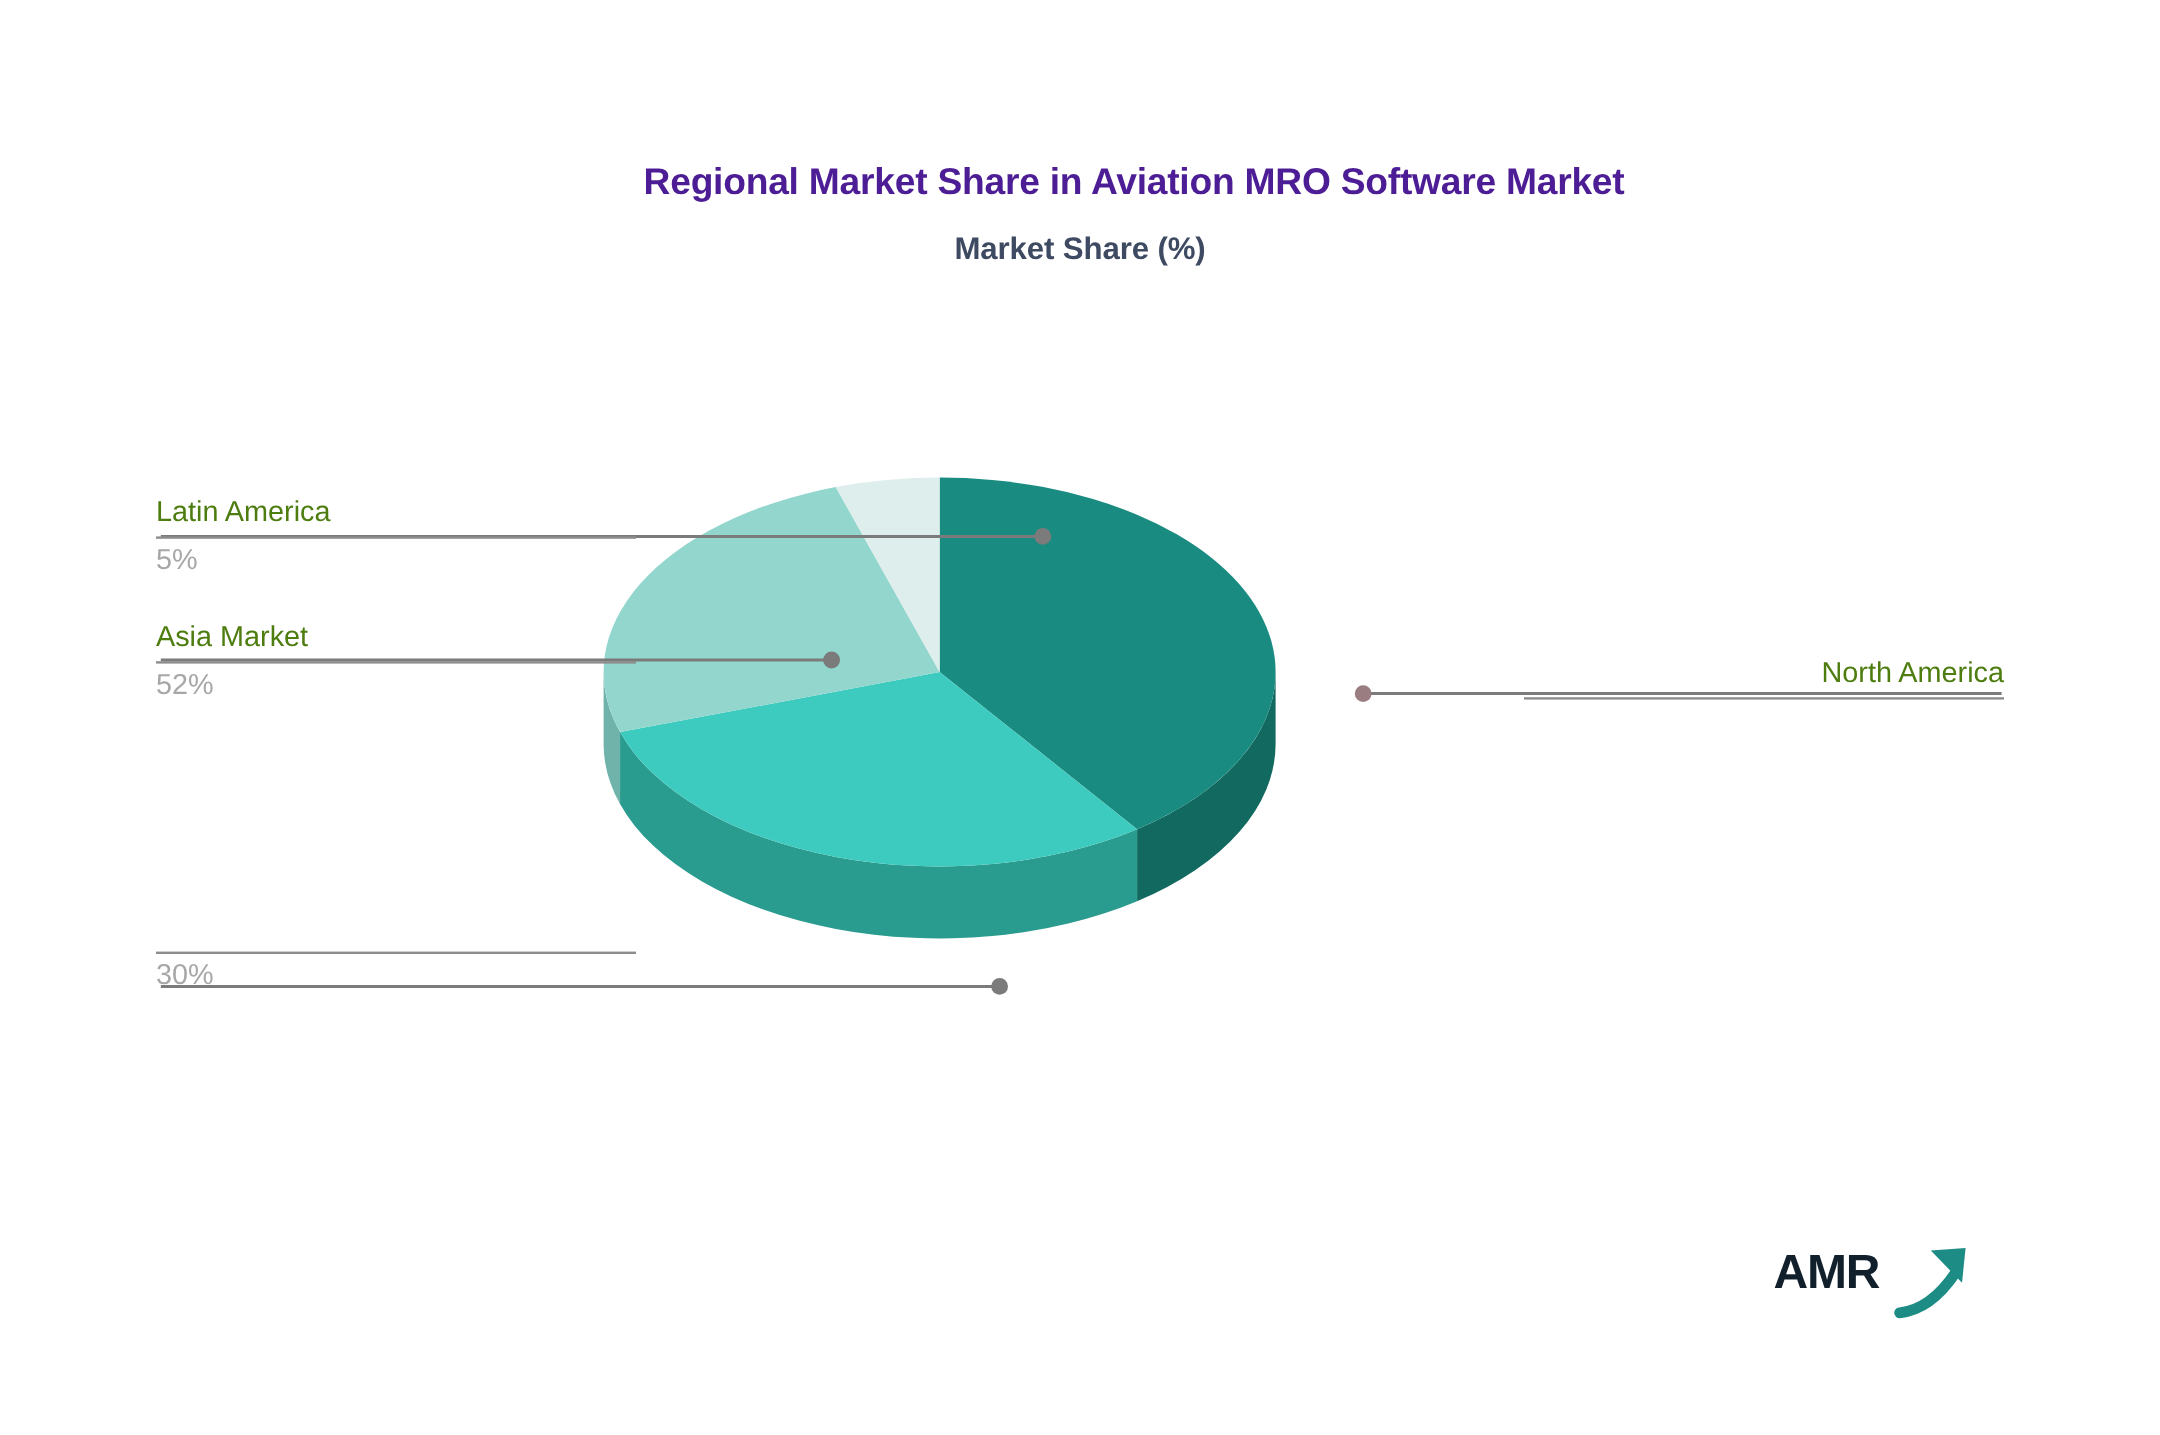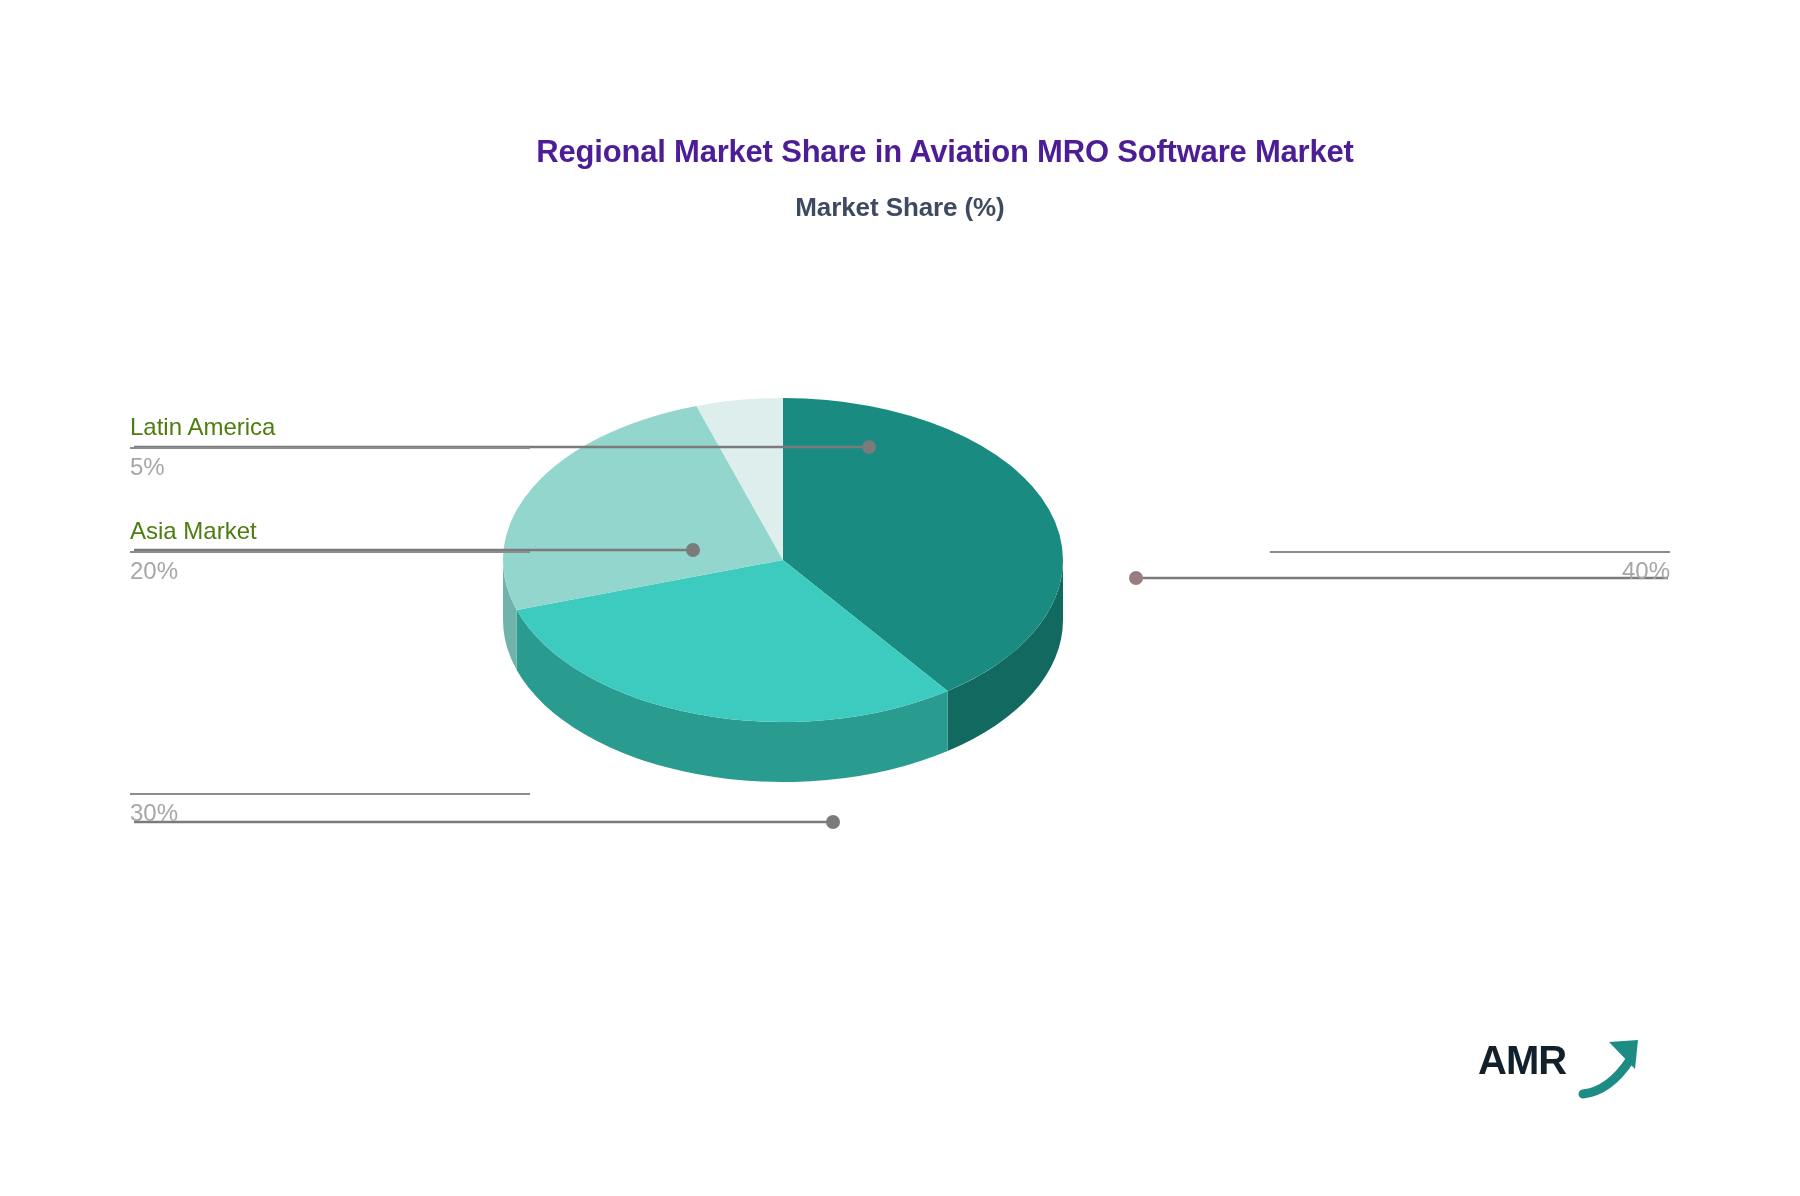--- a/index.html
+++ b/index.html
@@ -153,31 +153,31 @@
 
   <div class="callout" id="callout-latin-america">
     <div class="cl-name">Latin America</div>
     <div class="cl-rule"></div>
     <div class="cl-value">5%</div>
   </div>
 
   <div class="callout" id="callout-asia-pacific">
     <div class="cl-name">Asia Market</div>
     <div class="cl-rule"></div>
-    <div class="cl-value">20%</div>
+    <div class="cl-value">52%</div>
   </div>
 
   <div class="callout" id="callout-europe">
     <div class="cl-rule"></div>
     <div class="cl-value">30%</div>
   </div>
 
   <div class="callout right-align" id="callout-north-america">
+    <div class="cl-name">North America</div>
     <div class="cl-rule"></div>
-    <div class="cl-value">40%</div>
   </div>
 
   <div id="amr-logo">
     <div class="logo-text">AMR</div>
     <svg width="180" height="80" viewBox="0 0 180 80" style="position:absolute;left:0;top:0;">
       <path d="M 105 64 C 124 62 140 48 152 30" fill="none" stroke="#1d8c84" stroke-width="9" stroke-linecap="round"></path>
       <path d="M 131 12 L 160 10 L 157 39 Z" fill="#1d8c84"></path>
     </svg>
   </div>
 

